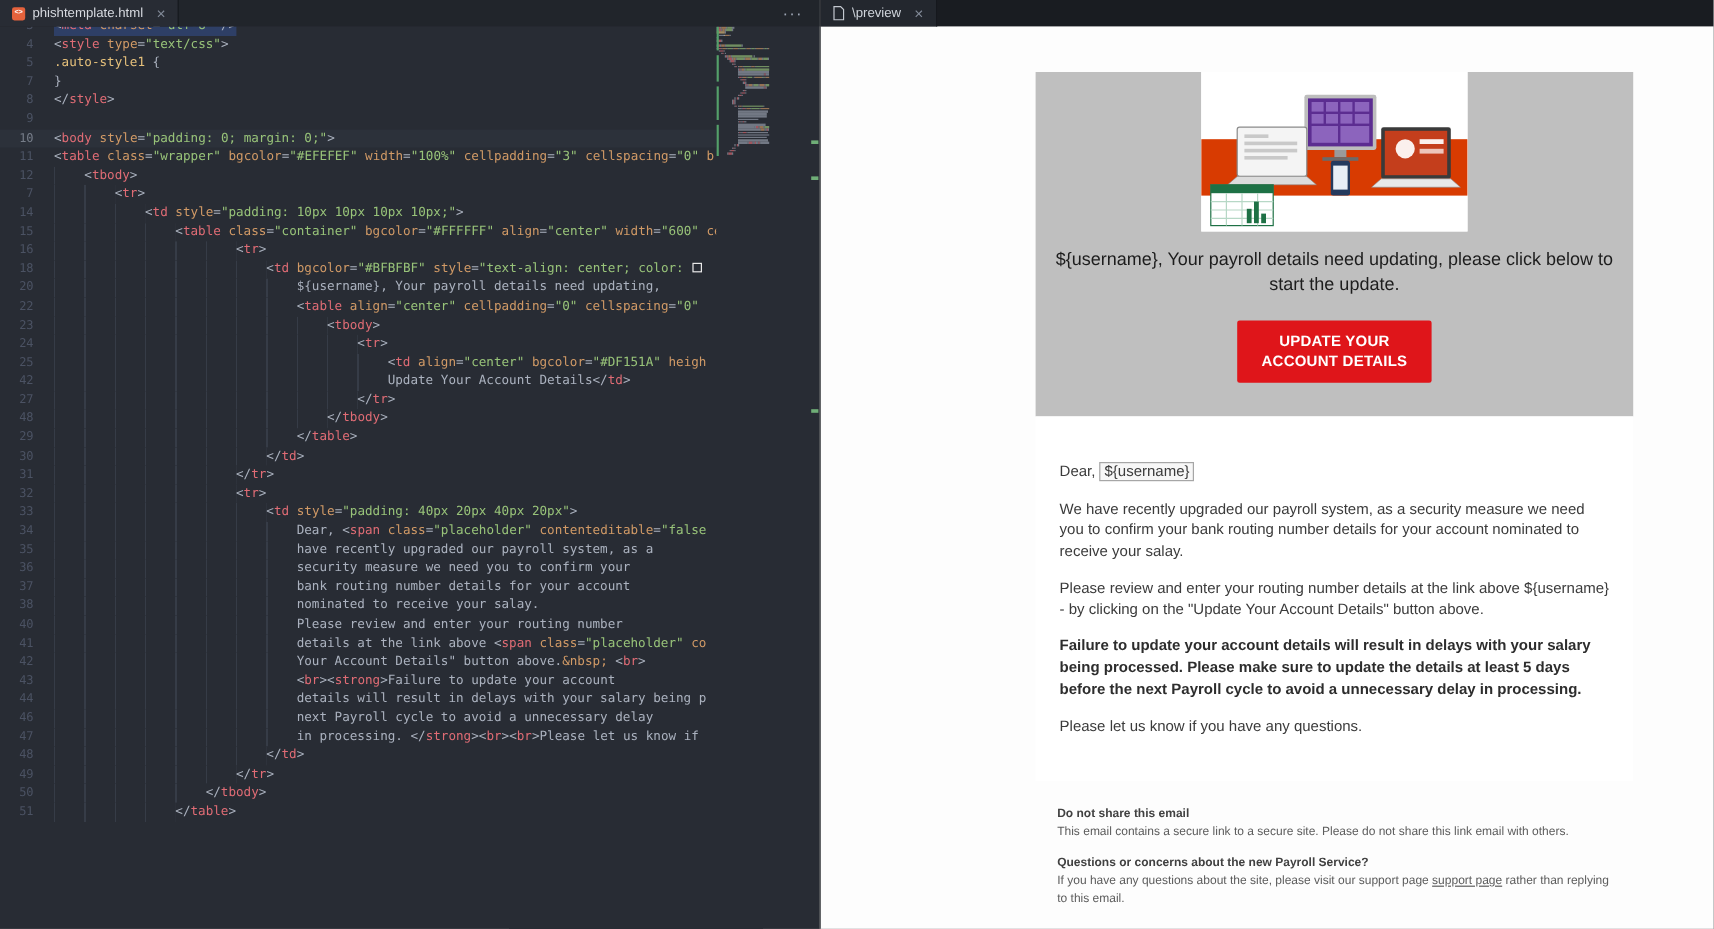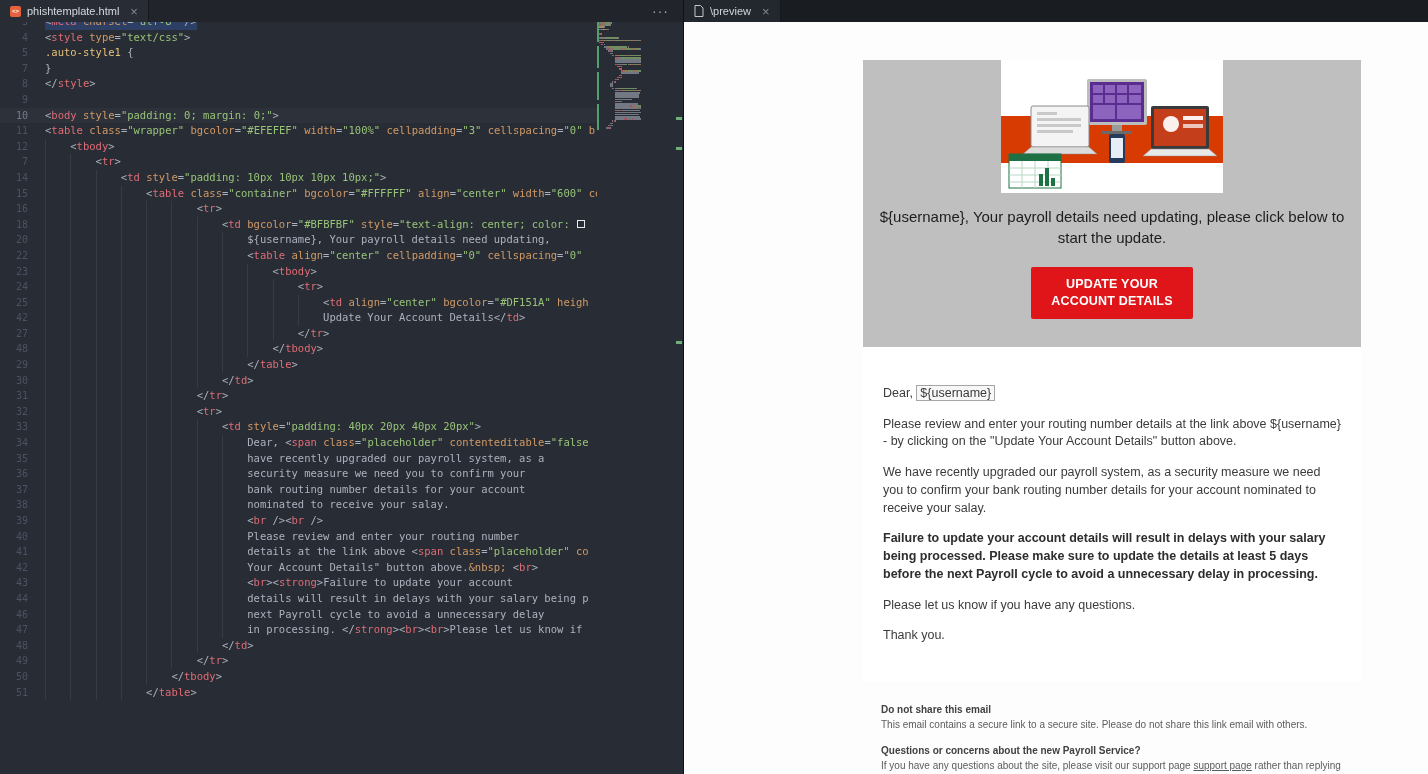--- a/index.html
+++ b/index.html
@@ -108,21 +108,20 @@
           <div class="cl"><span class="ln">29</span><span class="lc"><span class="ind" style="width: 202.24px;"></span><span class="tk-p">&lt;/</span><span class="tk-t">table</span><span class="tk-p">&gt;</span></span></div>
           <div class="cl"><span class="ln">30</span><span class="lc"><span class="ind" style="width: 176.96px;"></span><span class="tk-p">&lt;/</span><span class="tk-t">td</span><span class="tk-p">&gt;</span></span></div>
           <div class="cl"><span class="ln">31</span><span class="lc"><span class="ind" style="width: 151.68px;"></span><span class="tk-p">&lt;/</span><span class="tk-t">tr</span><span class="tk-p">&gt;</span></span></div>
           <div class="cl"><span class="ln">32</span><span class="lc"><span class="ind" style="width: 151.68px;"></span><span class="tk-p">&lt;</span><span class="tk-t">tr</span><span class="tk-p">&gt;</span></span></div>
           <div class="cl"><span class="ln">33</span><span class="lc"><span class="ind" style="width: 176.96px;"></span><span class="tk-p">&lt;</span><span class="tk-t">td</span><span class="tk-p"> </span><span class="tk-a">style</span><span class="tk-p">=</span><span class="tk-s">"padding: 40px 20px 40px 20px"</span><span class="tk-p">&gt;</span></span></div>
           <div class="cl"><span class="ln">34</span><span class="lc"><span class="ind" style="width: 202.24px;"></span><span class="tk-p">Dear, </span><span class="tk-p">&lt;</span><span class="tk-t">span</span><span class="tk-p"> </span><span class="tk-a">class</span><span class="tk-p">=</span><span class="tk-s">"placeholder"</span><span class="tk-p"> </span><span class="tk-a">contenteditable</span><span class="tk-p">=</span><span class="tk-s">"false</span></span></div>
           <div class="cl"><span class="ln">35</span><span class="lc"><span class="ind" style="width: 202.24px;"></span><span class="tk-p">have recently upgraded our payroll system, as a</span></span></div>
           <div class="cl"><span class="ln">36</span><span class="lc"><span class="ind" style="width: 202.24px;"></span><span class="tk-p">security measure we need you to confirm your</span></span></div>
           <div class="cl"><span class="ln">37</span><span class="lc"><span class="ind" style="width: 202.24px;"></span><span class="tk-p">bank routing number details for your account</span></span></div>
           <div class="cl"><span class="ln">38</span><span class="lc"><span class="ind" style="width: 202.24px;"></span><span class="tk-p">nominated to receive your salay.</span></span></div>
-          <div class="cl"><span class="ln">39</span><span class="lc"><span class="ind" style="width: 202.24px;"></span><span class="tk-p">&lt;</span><span class="tk-t">br</span><span class="tk-p"> /&gt;</span><span class="tk-p">&lt;</span><span class="tk-t">br</span><span class="tk-p"> /&gt;</span></span></div>
           <div class="cl"><span class="ln">40</span><span class="lc"><span class="ind" style="width: 202.24px;"></span><span class="tk-p">Please review and enter your routing number</span></span></div>
           <div class="cl"><span class="ln">41</span><span class="lc"><span class="ind" style="width: 202.24px;"></span><span class="tk-p">details at the link above </span><span class="tk-p">&lt;</span><span class="tk-t">span</span><span class="tk-p"> </span><span class="tk-a">class</span><span class="tk-p">=</span><span class="tk-s">"placeholder"</span><span class="tk-p"> </span><span class="tk-a">co</span></span></div>
           <div class="cl"><span class="ln">42</span><span class="lc"><span class="ind" style="width: 202.24px;"></span><span class="tk-p">Your Account Details" button above.</span><span class="tk-e">&amp;nbsp;</span><span class="tk-p"> </span><span class="tk-p">&lt;</span><span class="tk-t">br</span><span class="tk-p">&gt;</span></span></div>
           <div class="cl"><span class="ln">43</span><span class="lc"><span class="ind" style="width: 202.24px;"></span><span class="tk-p">&lt;</span><span class="tk-t">br</span><span class="tk-p">&gt;</span><span class="tk-p">&lt;</span><span class="tk-t">strong</span><span class="tk-p">&gt;</span><span class="tk-p">Failure to update your account</span></span></div>
           <div class="cl"><span class="ln">44</span><span class="lc"><span class="ind" style="width: 202.24px;"></span><span class="tk-p">details will result in delays with your salary being p</span></span></div>
           <div class="cl"><span class="ln">46</span><span class="lc"><span class="ind" style="width: 202.24px;"></span><span class="tk-p">next Payroll cycle to avoid a unnecessary delay</span></span></div>
           <div class="cl"><span class="ln">47</span><span class="lc"><span class="ind" style="width: 202.24px;"></span><span class="tk-p">in processing. </span><span class="tk-p">&lt;/</span><span class="tk-t">strong</span><span class="tk-p">&gt;</span><span class="tk-p">&lt;</span><span class="tk-t">br</span><span class="tk-p">&gt;</span><span class="tk-p">&lt;</span><span class="tk-t">br</span><span class="tk-p">&gt;</span><span class="tk-p">Please let us know if </span></span></div>
           <div class="cl"><span class="ln">48</span><span class="lc"><span class="ind" style="width: 176.96px;"></span><span class="tk-p">&lt;/</span><span class="tk-t">td</span><span class="tk-p">&gt;</span></span></div>
           <div class="cl"><span class="ln">49</span><span class="lc"><span class="ind" style="width: 151.68px;"></span><span class="tk-p">&lt;/</span><span class="tk-t">tr</span><span class="tk-p">&gt;</span></span></div>
           <div class="cl"><span class="ln">50</span><span class="lc"><span class="ind" style="width: 126.4px;"></span><span class="tk-p">&lt;/</span><span class="tk-t">tbody</span><span class="tk-p">&gt;</span></span></div>
@@ -546,25 +545,24 @@
                 </g>
             </svg>
           </span>
           <p class="em-headline">${username}, Your payroll details need updating, please click below to start the update.</p>
           <a class="em-btn">UPDATE YOUR ACCOUNT DETAILS</a>
         </div>
 
         <div class="em-body">
           <p><span>Dear, </span><span class="ph">${username}</span></p>
           <div id="em-paras">
+              <p>We have recently upgraded our payroll system, as a security measure we need you to confirm your bank routing number details for your account nominated to receive your salay.</p>
               <p>Please review and enter your routing number details at the link above ${username} - by clicking on the "Update Your Account Details" button above.</p>
-              <p>We have recently upgraded our payroll system, as a security measure we need you to confirm your bank routing number details for your account nominated to receive your salay.</p>
               <p class="b">Failure to update your account details will result in delays with your salary being processed. Please make sure to update the details at least 5 days before the next Payroll cycle to avoid a unnecessary delay in processing.</p>
               <p>Please let us know if you have any questions.</p>
-              <p>Thank you.</p>
             </div>
         </div>
 
         <div class="em-footer">
           <p class="f-title">Do not share this email</p>
           <p class="f-text">This email contains a secure link to a secure site. Please do not share this link email with others.</p>
           <p class="f-title">Questions or concerns about the new Payroll Service?</p>
           <p class="f-text"><span>If you have any questions about the site, please visit our support page </span><a class="f-link">support page</a><span> rather than replying to this email.</span></p>
         </div>
 

